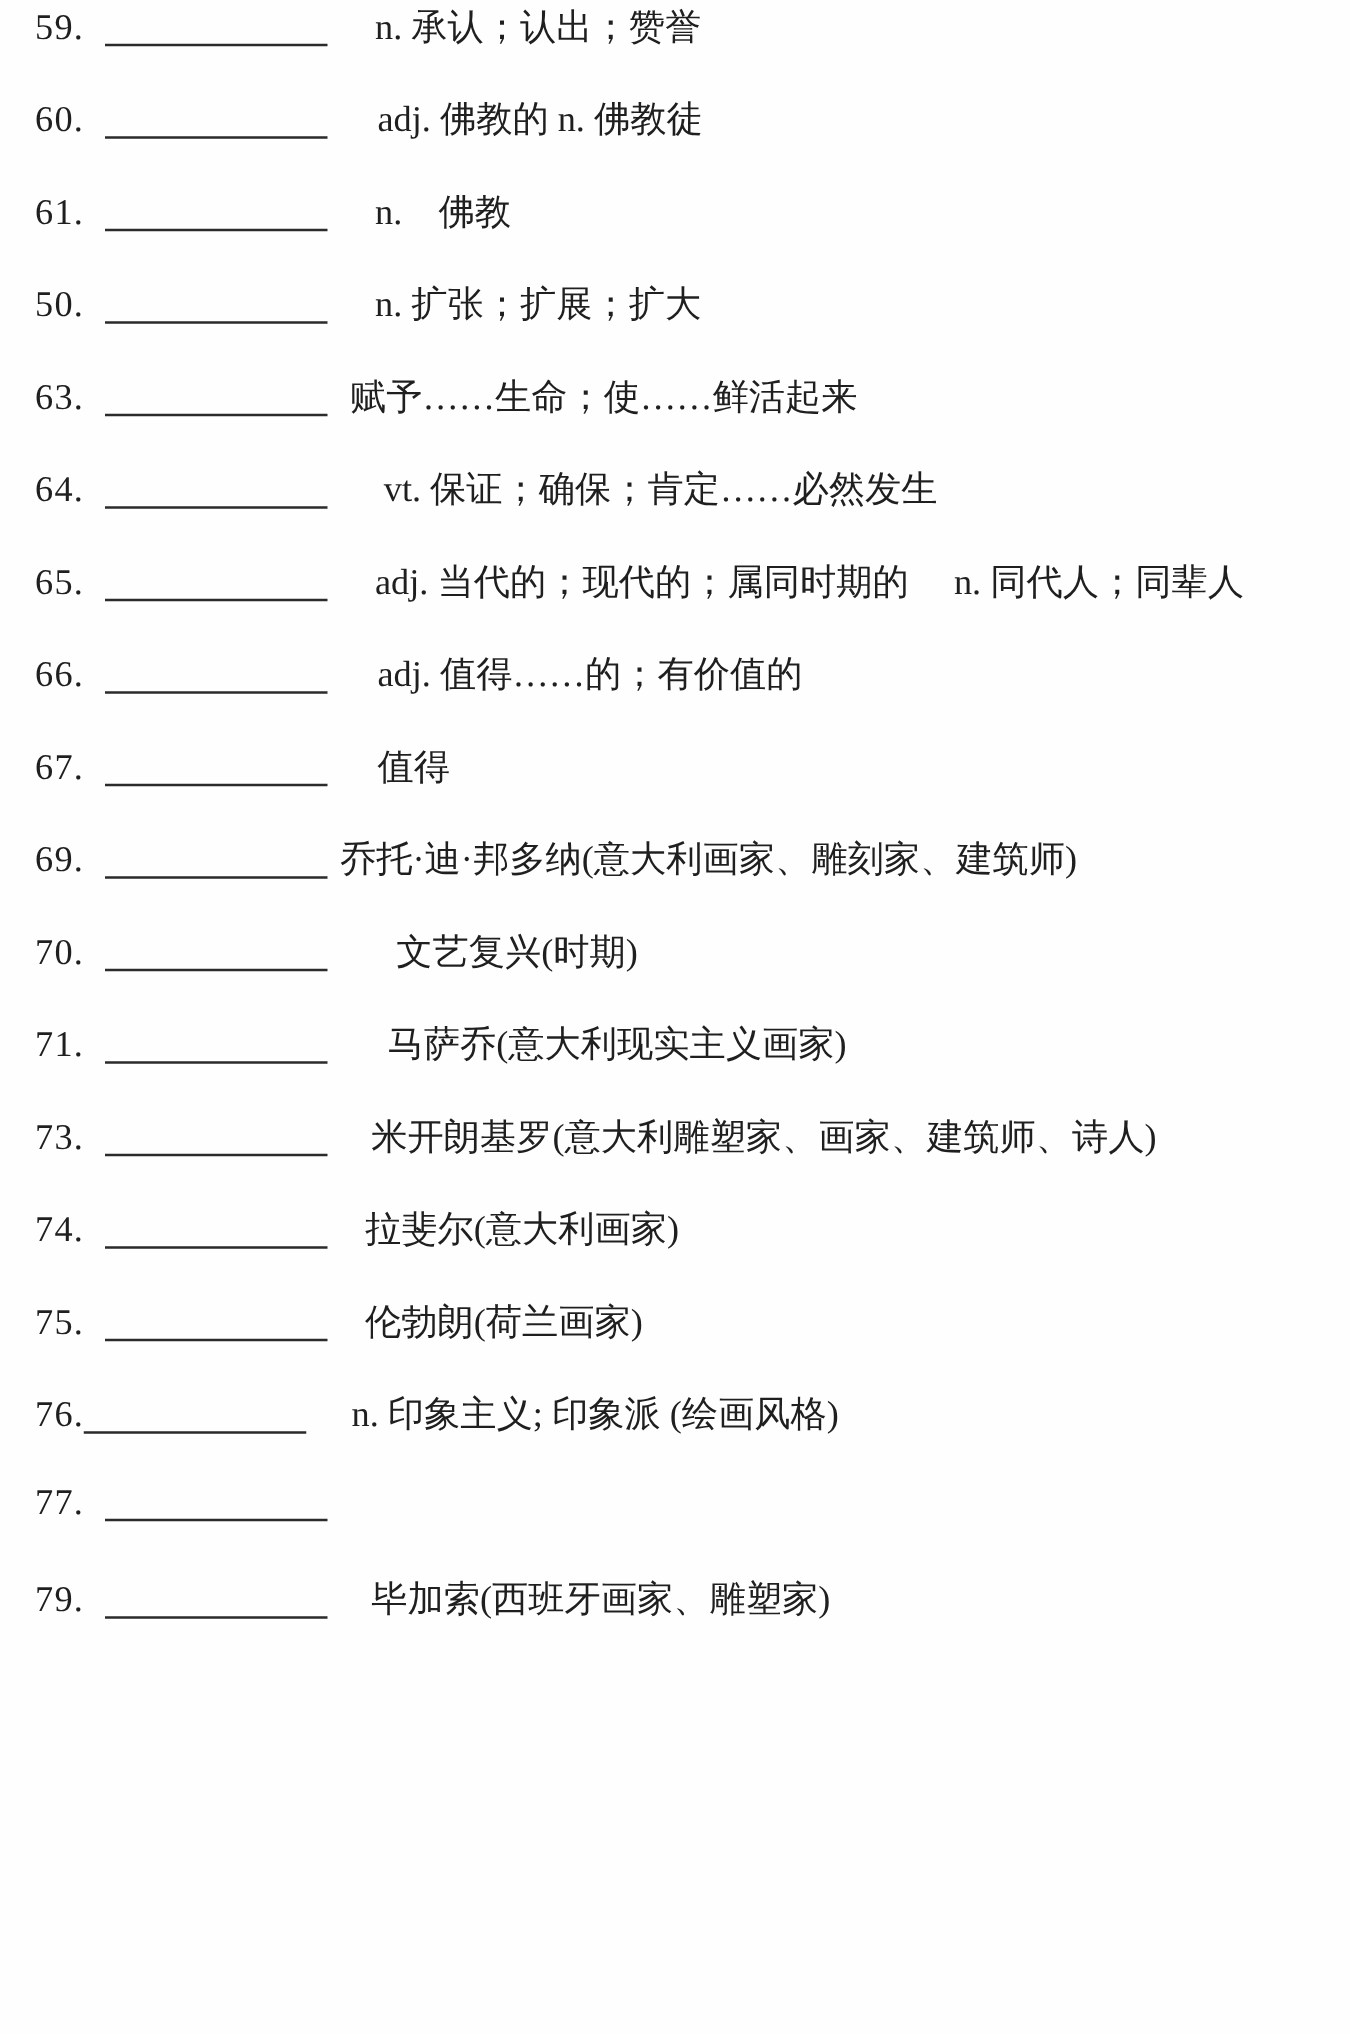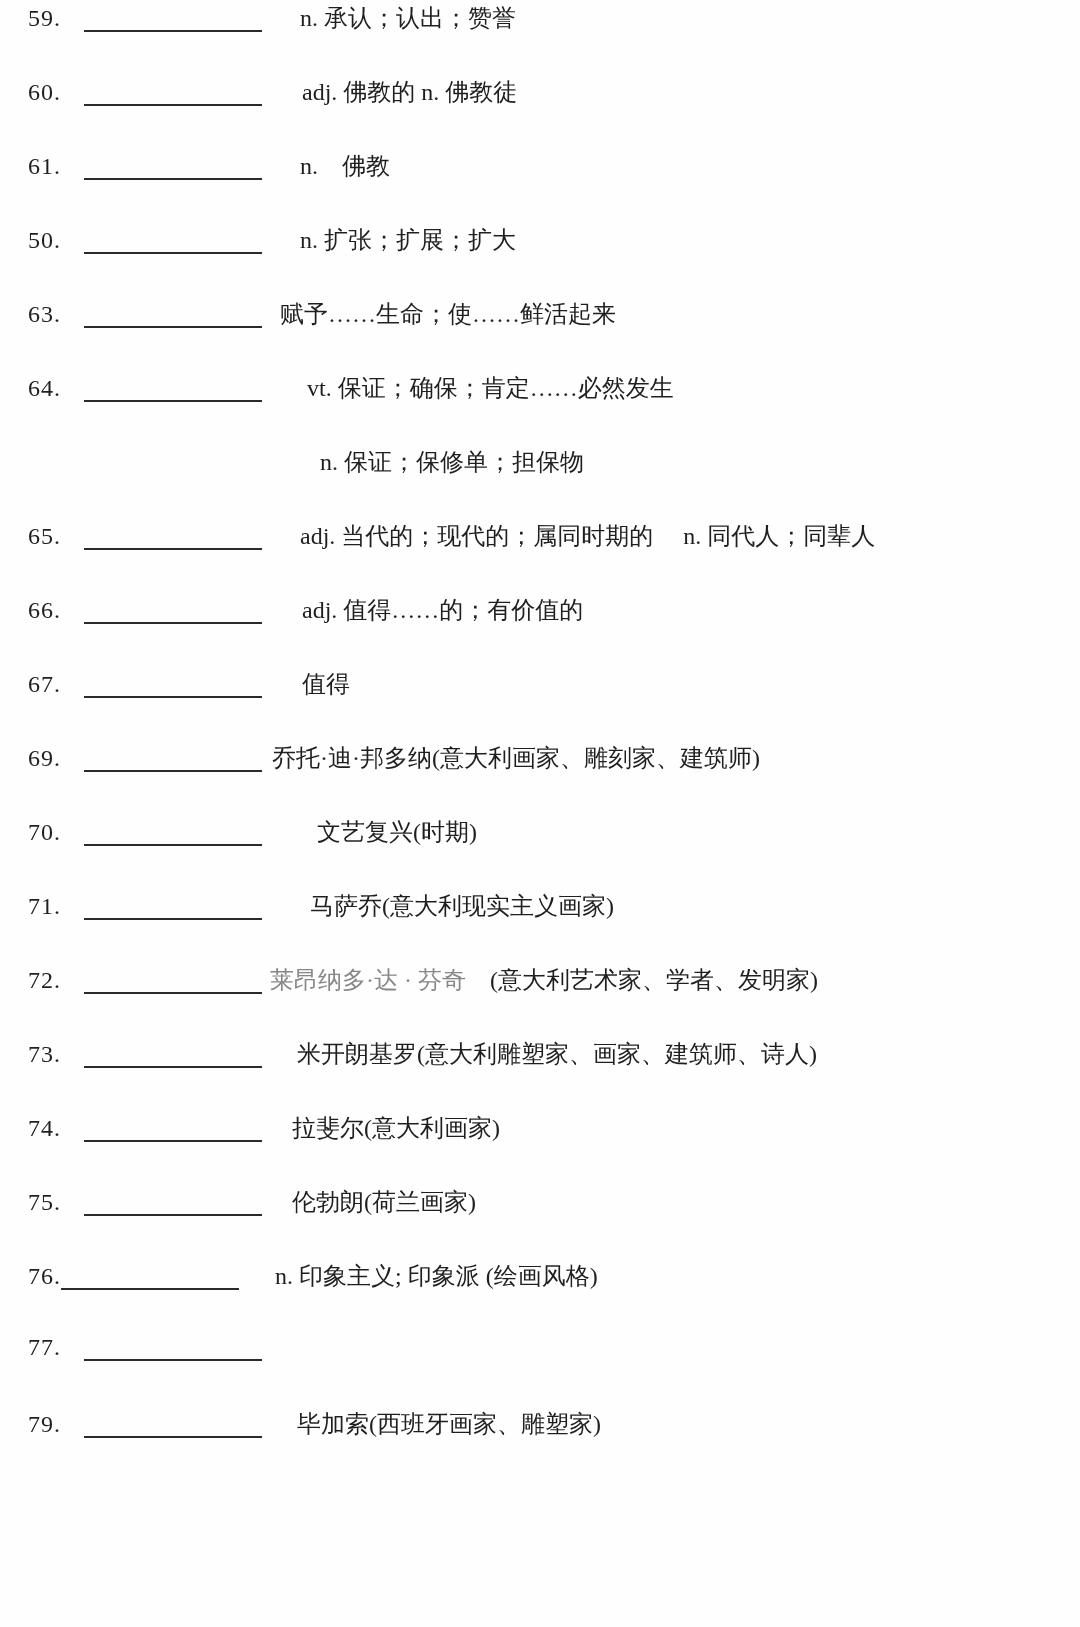--- a/index.html
+++ b/index.html
@@ -6,21 +6,21 @@
     margin: 0;
     padding: 0;
     background: #ffffff;
   }
   .page {
     width: 1080px;
     height: 1627px;
     background: #fefefe;
     color: #1f1f1f;
     font-family: "Liberation Serif", serif;
-    font-size: 24px;
+    font-size: 29px;
     box-sizing: border-box;
     padding: 2px 10px 0 28px;
     overflow: hidden;
   }
   .row {
     display: flex;
     align-items: baseline;
     height: 74px;
     white-space: nowrap;
   }
@@ -86,23 +86,20 @@
     <span class="blank"></span>
     <span class="def" style="margin-left:18px">赋予……生命；使……鲜活起来</span>
   </div>
 
   <div class="row">
     <span class="num">64.</span>
     <span class="blank"></span>
     <span class="def" style="margin-left:45px">vt. 保证；确保；肯定……必然发生</span>
   </div>
 
-  <div class="row">
-    <span class="def" style="margin-left:292px">n. 保证；保修单；担保物</span>
-  </div>
 
   <div class="row">
     <span class="num">65.</span>
     <span class="blank"></span>
     <span class="def" style="margin-left:38px">adj. 当代的；现代的；属同时期的　 n. 同代人；同辈人</span>
   </div>
 
   <div class="row">
     <span class="num">66.</span>
     <span class="blank"></span>
@@ -127,26 +124,20 @@
     <span class="blank"></span>
     <span class="def" style="margin-left:55px">文艺复兴(时期)</span>
   </div>
 
   <div class="row">
     <span class="num">71.</span>
     <span class="blank"></span>
     <span class="def" style="margin-left:48px">马萨乔(意大利现实主义画家)</span>
   </div>
 
-  <div class="row">
-    <span class="num">72.</span>
-    <span class="blank"></span>
-    <span class="def muted" style="margin-left:8px">莱昂纳多·达 · 芬奇</span>
-    <span class="def">　(意大利艺术家、学者、发明家)</span>
-  </div>
 
   <div class="row">
     <span class="num">73.</span>
     <span class="blank"></span>
     <span class="def" style="margin-left:35px">米开朗基罗(意大利雕塑家、画家、建筑师、诗人)</span>
   </div>
 
   <div class="row">
     <span class="num">74.</span>
     <span class="blank"></span>

